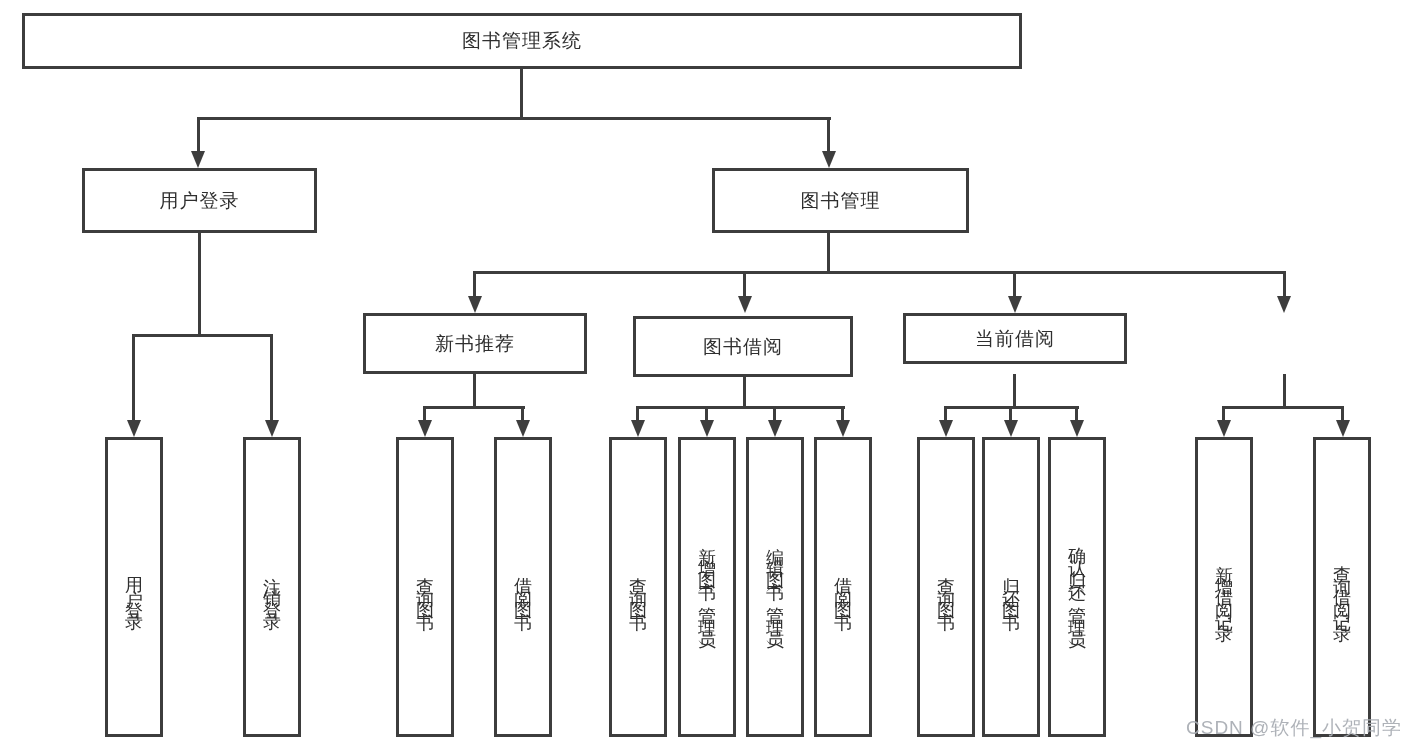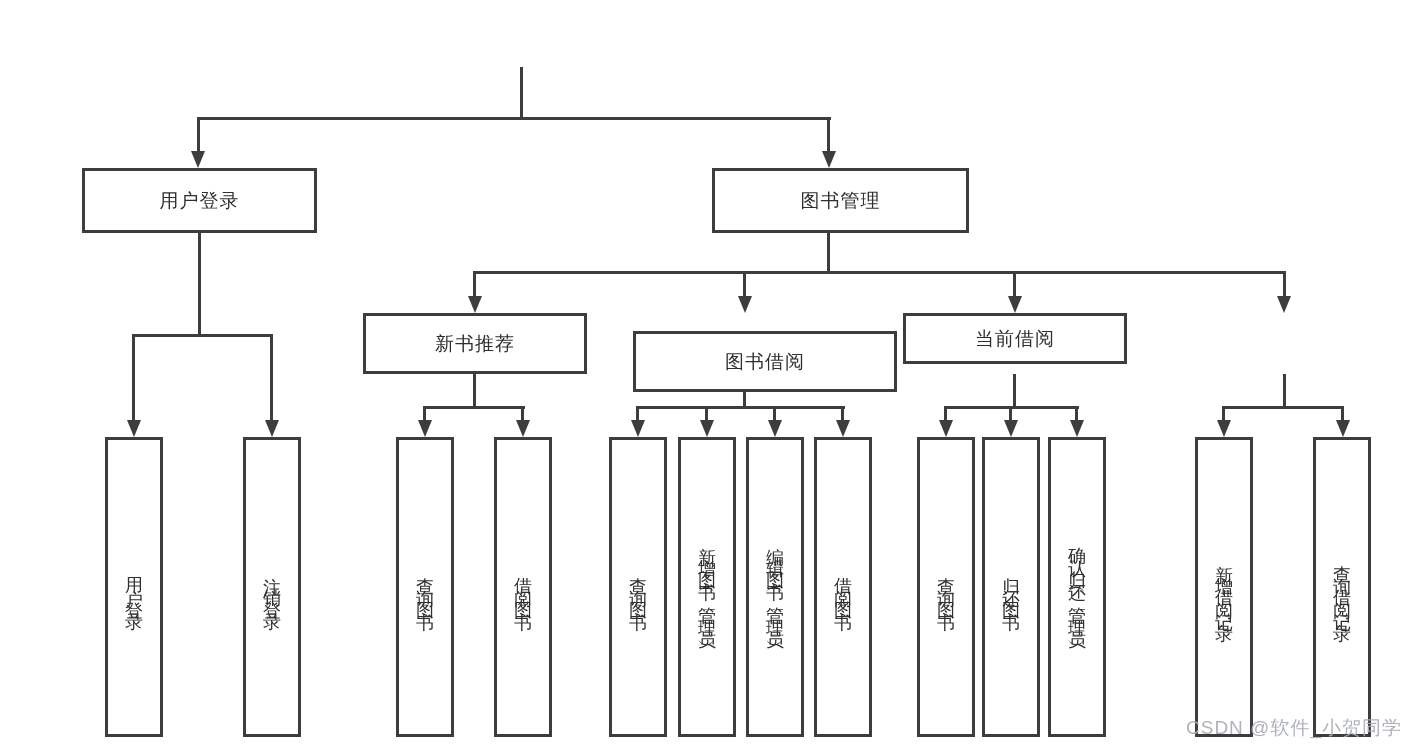--- a/index.html
+++ b/index.html
@@ -46,20 +46,21 @@
     letter-spacing:1px;
     z-index:5;
     white-space:nowrap;
   }
 </style>
 </head>
 <body>
 
 <div id="canvas">
 
+  <div class="box" style="left:22px;top:13px;width:1000px;height:56px">图书管理系统</div>
 
   <div class="vl" style="left:520px;top:67px;height:52px"></div>
   <div class="hl" style="left:197px;top:117px;width:634px"></div>
   <div class="vl" style="left:197px;top:117px;height:36px"></div>
   <div class="ah" style="left:191px;top:151px"></div>
   <div class="vl" style="left:827px;top:117px;height:36px"></div>
   <div class="ah" style="left:822px;top:151px"></div>
 
   <div class="box" style="left:82px;top:168px;width:235px;height:65px">用户登录</div>
   <div class="box" style="left:712px;top:168px;width:257px;height:65px">图书管理</div>
@@ -69,21 +70,21 @@
   <div class="vl" style="left:473px;top:271px;height:27px"></div>
   <div class="ah" style="left:468px;top:296px"></div>
   <div class="vl" style="left:743px;top:271px;height:27px"></div>
   <div class="ah" style="left:738px;top:296px"></div>
   <div class="vl" style="left:1013px;top:271px;height:27px"></div>
   <div class="ah" style="left:1008px;top:296px"></div>
   <div class="vl" style="left:1283px;top:271px;height:27px"></div>
   <div class="ah" style="left:1277px;top:296px"></div>
 
   <div class="box" style="left:363px;top:313px;width:224px;height:61px">新书推荐</div>
-  <div class="box" style="left:633px;top:331px;width:264px;height:61px">图书借阅</div>
+  <div class="box" style="left:633px;top:316px;width:220px;height:61px">图书借阅</div>
   <div class="box" style="left:903px;top:313px;width:224px;height:51px">当前借阅</div>
 
   <div class="vl" style="left:198px;top:233px;height:103px"></div>
   <div class="hl" style="left:132px;top:334px;width:141px"></div>
   <div class="vl" style="left:132px;top:334px;height:87px"></div>
   <div class="ah" style="left:127px;top:420px"></div>
   <div class="vl" style="left:270px;top:334px;height:87px"></div>
   <div class="ah" style="left:265px;top:420px"></div>
 
   <div class="vl" style="left:473px;top:374px;height:35px"></div>

